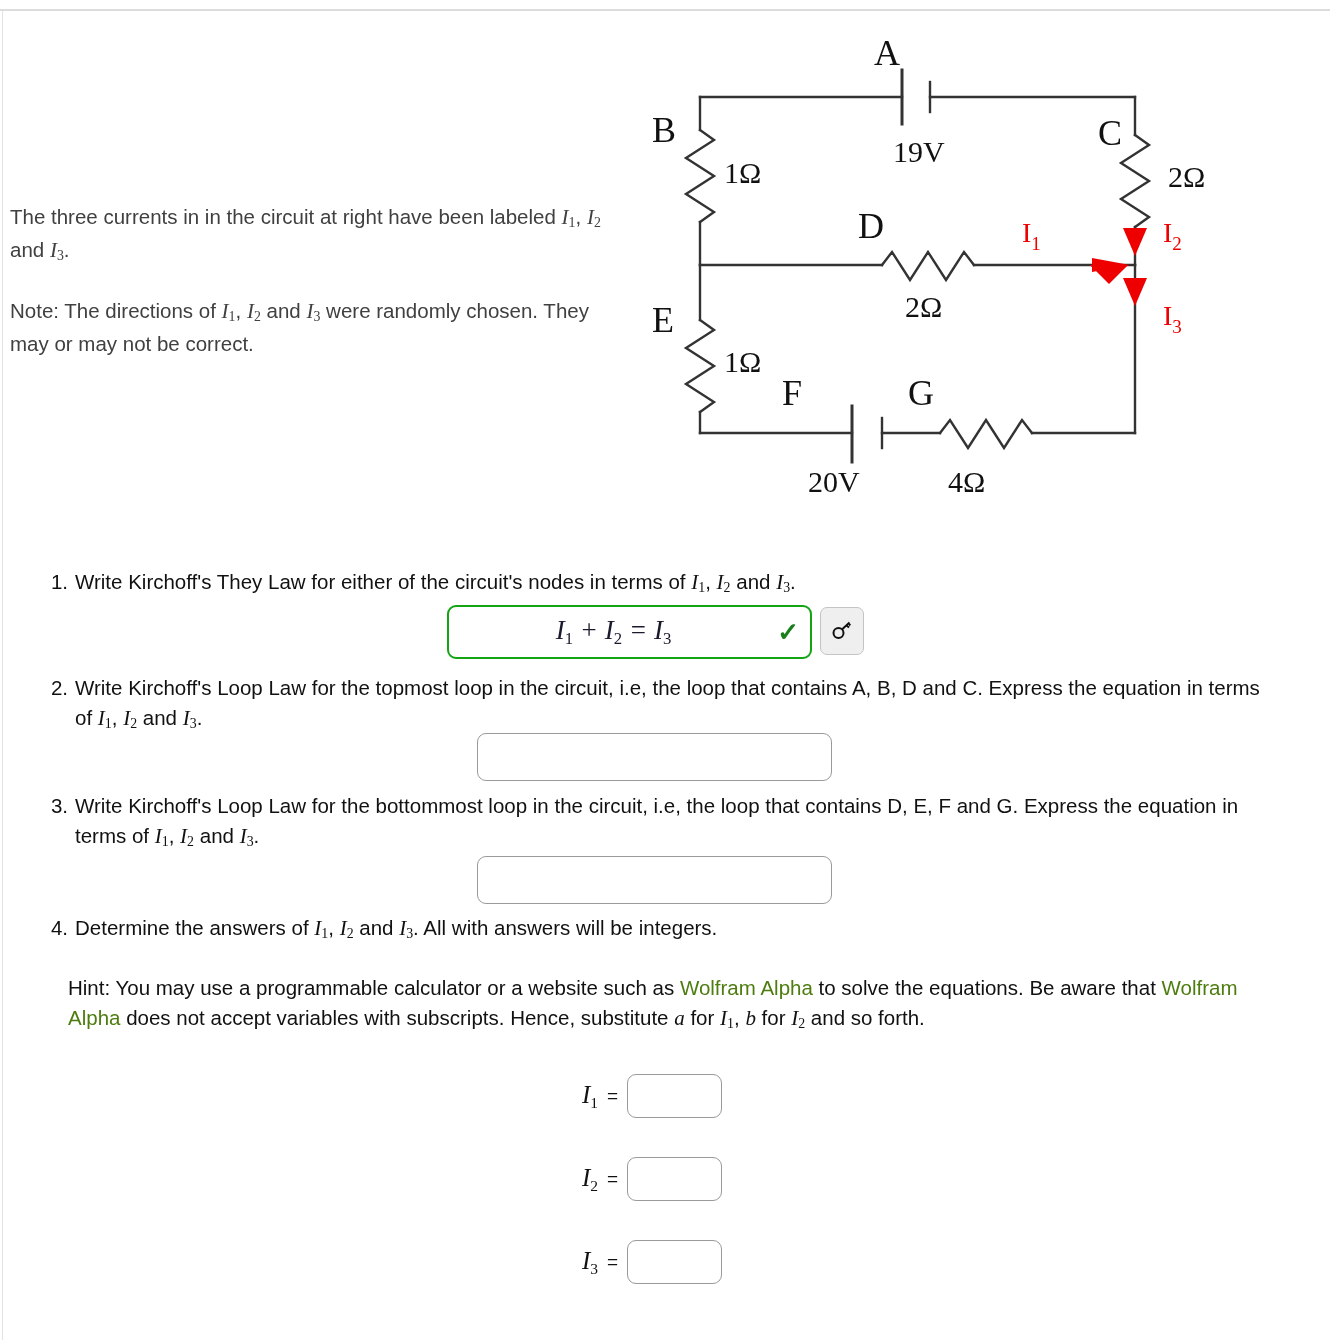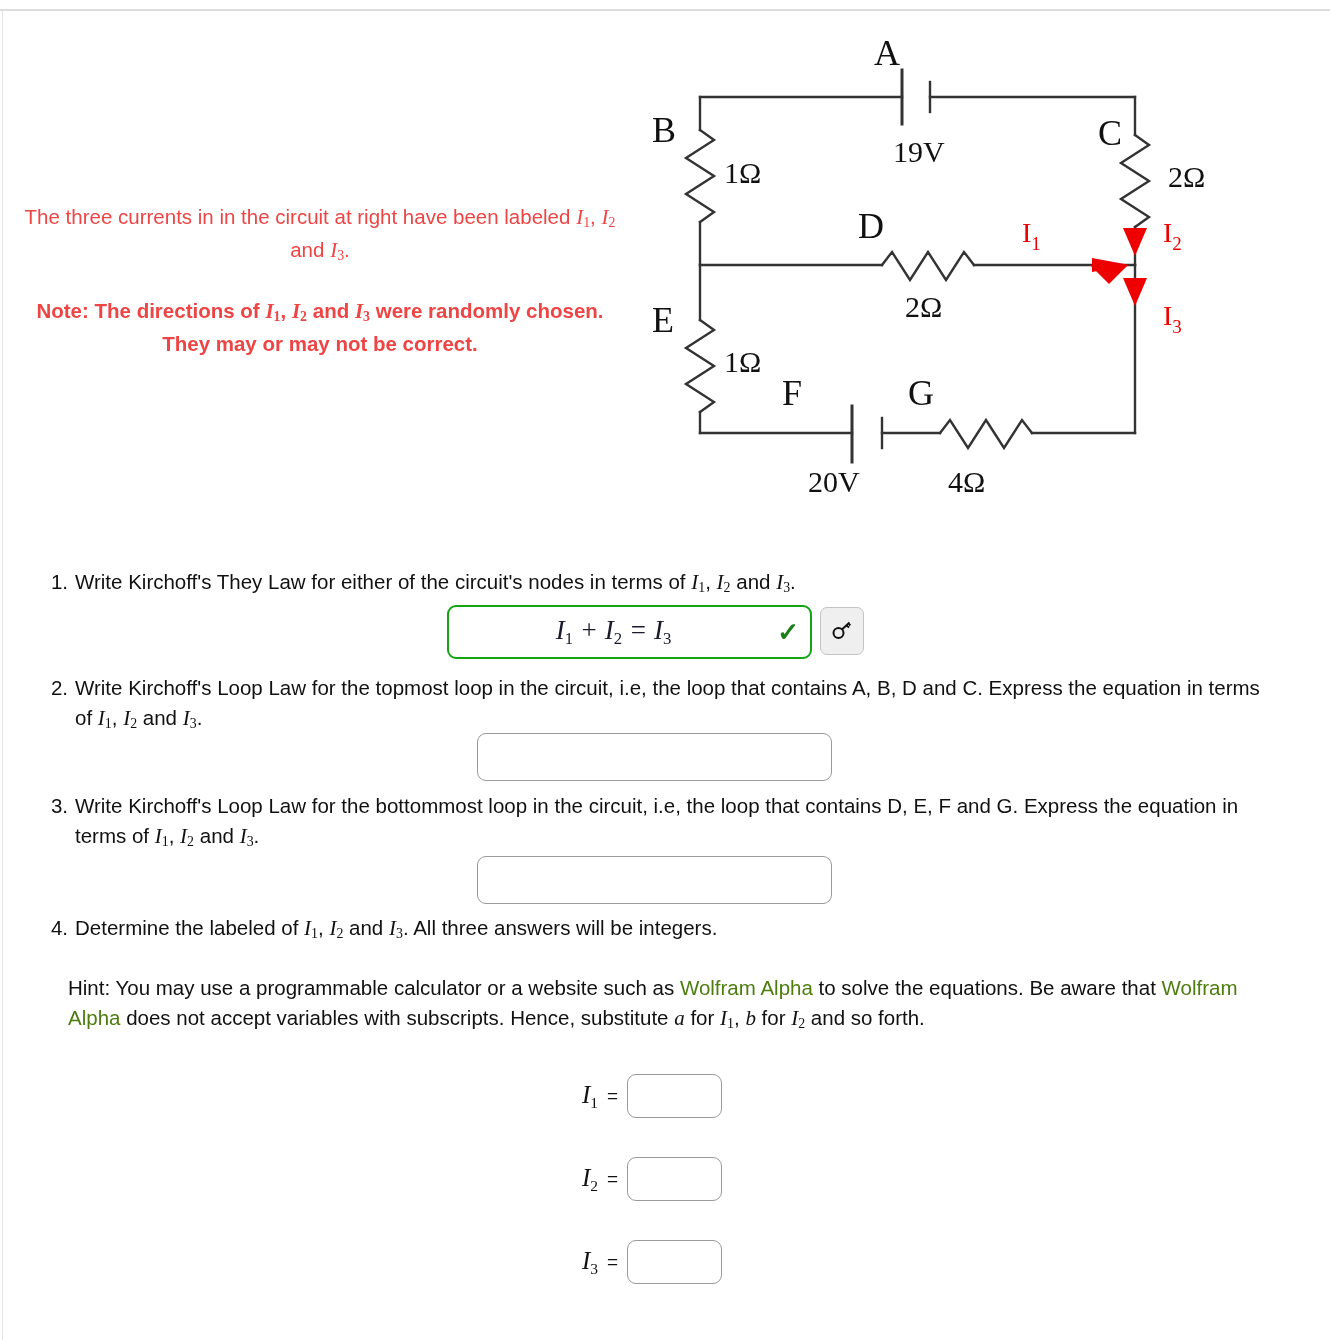--- a/index.html
+++ b/index.html
@@ -27,25 +27,24 @@
     width: 1px; height: 1329px;
     background: #e2e2e2;
   }
   
   .intro {
     position: absolute;
     left: 10px;
     width: 620px;
     font-size: 20.5px;
     line-height: 27px;
-    color: #ef4444;
-    text-align: center;
+    color: #404040;
   }
   .intro-1 { top: 203px; }
-  .intro-2 { top: 297px; font-weight: bold; }
+  .intro-2 { top: 297px; }
   .mi {
     font-family: "Liberation Serif", serif;
     font-style: italic;
     font-size: 21px;
   }
   .mi sub {
     font-style: normal;
     font-size: 0.66em;
     vertical-align: -0.22em;
   }
@@ -310,21 +309,21 @@
 <div class="ansbox" id="ans2"></div>
 
 <div class="q" id="q3">
   <span class="num">3.</span>
   <span class="body"><span>Write Kirchoff's Loop Law for the bottommost loop in the circuit, i.e, the loop that contains D, E, F and G. Express the equation in terms of </span><span class="mi">I<sub>1</sub></span>, <span class="mi">I<sub>2</sub></span> and <span class="mi">I<sub>3</sub></span><span>.</span></span>
 </div>
 <div class="ansbox" id="ans3"></div>
 
 <div class="q" id="q4">
   <span class="num">4.</span>
-  <span class="body"><span>Determine the labeled of </span><span class="mi">I<sub>1</sub></span>, <span class="mi">I<sub>2</sub></span> and <span class="mi">I<sub>3</sub></span><span>. All three answers will be integers.</span></span>
+  <span class="body"><span>Determine the answers of </span><span class="mi">I<sub>1</sub></span>, <span class="mi">I<sub>2</sub></span> and <span class="mi">I<sub>3</sub></span><span>. All with answers will be integers.</span></span>
 </div>
 
 <div class="hint">
   <span>Hint: You may use a programmable calculator or a website such as </span><span class="link">Wolfram Alpha</span><span> to solve the equations. Be aware that </span><span class="link">Wolfram Alpha</span><span> does not accept variables with subscripts. Hence, substitute </span><span class="mi">a</span><span> for </span><span class="mi">I<sub>1</sub></span><span>, </span><span class="mi">b</span><span> for </span><span class="mi">I<sub>2</sub></span><span> and so forth.</span>
 </div>
 
 <div class="var-row" id="row1">
   <span class="lbl">I<sub>1</sub></span>
   <span class="eq">=</span>
   <div class="fld"></div>

